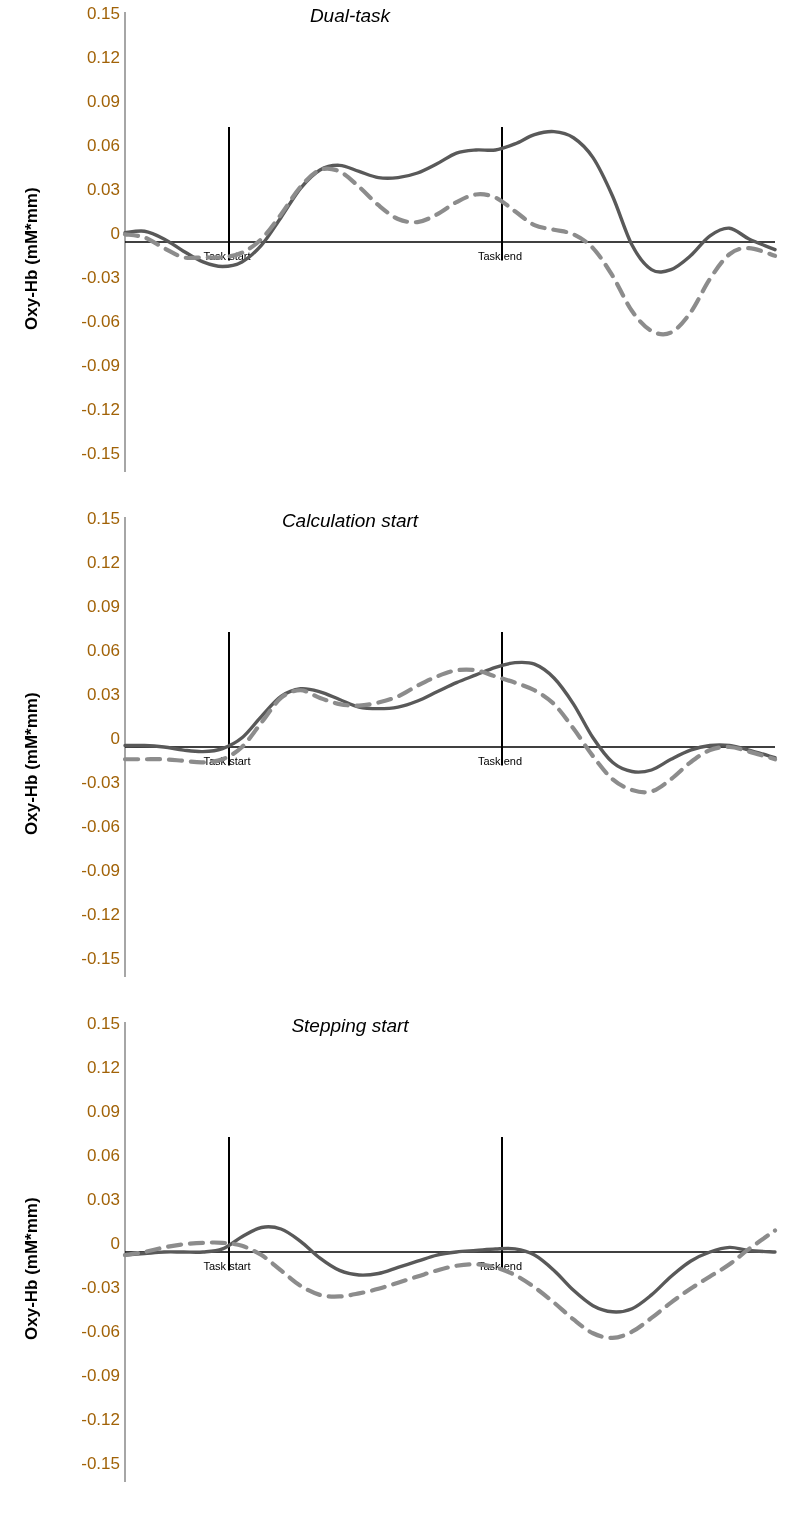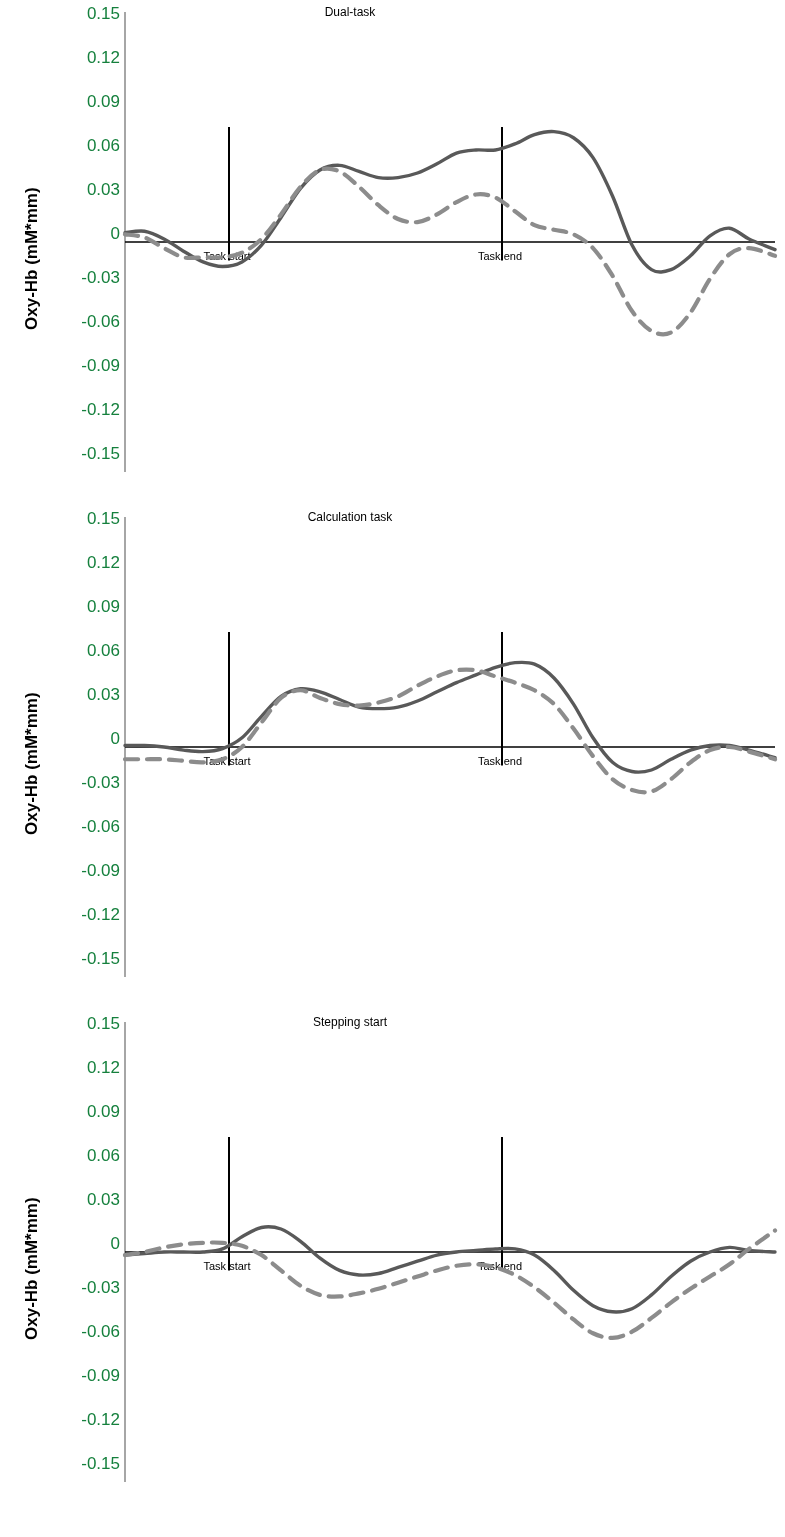--- a/index.html
+++ b/index.html
@@ -2,38 +2,39 @@
 <html><head>
 <meta charset="utf-8">
 <style>
   html,body{margin:0;padding:0;background:#ffffff;}
   body{width:785px;height:1537px;font-family:"Liberation Sans",sans-serif;color:#000;}
   .page{position:relative;width:785px;height:1537px;}
   .panel{position:relative;width:785px;height:505px;}
   .panel-title{
     position:absolute;
     text-align:center;
-    font-size:12px;
+    font-size:19px;
     color:#000;
     width:360px;
+    font-style:italic;
   }
   .ylabel{
     position:absolute;
     font-size:17px;
     font-weight:bold;
     transform:rotate(-90deg);
     transform-origin:left top;
     white-space:nowrap;
   }
   .ytick{
     position:absolute;
     font-size:17px;
     text-align:right;
     width:62px;
-    color:#15803d;
+    color:#a16207;
   }
   .plotsvg{position:absolute;left:0;top:0;}
   .marker-label{font-size:11px;font-family:"Liberation Sans",sans-serif;}
 </style>
 </head>
 <body>
 
 <div class="page">
 
   <div class="panel" style="top:0;">
@@ -56,21 +57,21 @@
         <line x1="229" y1="127" x2="229" y2="260.4" stroke="#000000" stroke-width="2"></line>
         <text x="227" y="260" fill="#000" class="marker-label" text-anchor="middle">Task start</text>
         <line x1="502" y1="127" x2="502" y2="260.4" stroke="#000000" stroke-width="2"></line>
         <text x="500" y="260" fill="#000" class="marker-label" text-anchor="middle">Task end</text>
         <path d="M 125.00 232.80 C 128.25 232.54, 138.00 230.24, 144.50 231.27 C 151.00 232.29, 157.50 235.61, 164.00 238.93 C 170.50 242.26, 177.00 247.37, 183.50 251.20 C 190.00 255.03, 196.50 259.38, 203.00 261.93 C 209.50 264.49, 216.00 266.53, 222.50 266.53 C 229.00 266.53, 235.50 265.51, 242.00 261.93 C 248.50 258.36, 255.00 252.48, 261.50 245.07 C 268.00 237.66, 274.50 226.92, 281.00 217.47 C 287.50 208.01, 294.00 196.26, 300.50 188.33 C 307.00 180.41, 313.50 173.77, 320.00 169.93 C 326.50 166.10, 333.00 165.08, 339.50 165.33 C 346.00 165.59, 352.50 169.42, 359.00 171.47 C 365.50 173.51, 372.00 176.58, 378.50 177.60 C 385.00 178.62, 391.50 178.37, 398.00 177.60 C 404.50 176.83, 411.00 175.30, 417.50 173.00 C 424.00 170.70, 430.50 167.12, 437.00 163.80 C 443.50 160.48, 450.00 155.37, 456.50 153.07 C 463.00 150.77, 469.50 150.51, 476.00 150.00 C 482.50 149.49, 489.00 151.02, 495.50 150.00 C 502.00 148.98, 508.50 146.42, 515.00 143.87 C 521.50 141.31, 528.00 136.71, 534.50 134.67 C 541.00 132.62, 547.50 131.09, 554.00 131.60 C 560.50 132.11, 567.00 133.39, 573.50 137.73 C 580.00 142.08, 586.50 147.96, 593.00 157.67 C 599.50 167.38, 606.00 181.43, 612.50 196.00 C 619.00 210.57, 625.50 232.80, 632.00 245.07 C 638.50 257.33, 645.00 265.51, 651.50 269.60 C 658.00 273.69, 664.50 271.90, 671.00 269.60 C 677.50 267.30, 684.00 261.42, 690.50 255.80 C 697.00 250.18, 703.50 240.47, 710.00 235.87 C 716.50 231.27, 723.00 227.69, 729.50 228.20 C 736.00 228.71, 741.42 235.36, 749.00 238.93 C 756.58 242.51, 770.67 247.88, 775.00 249.67" fill="none" stroke="#595959" stroke-width="3.4" stroke-linecap="round" stroke-linejoin="round"></path>
         <path d="M 125.00 234.33 C 128.25 234.84, 138.00 235.10, 144.50 237.40 C 151.00 239.70, 157.50 244.81, 164.00 248.13 C 170.50 251.46, 177.00 255.80, 183.50 257.33 C 190.00 258.87, 196.50 257.33, 203.00 257.33 C 209.50 257.33, 216.00 258.10, 222.50 257.33 C 229.00 256.57, 235.50 255.80, 242.00 252.73 C 248.50 249.67, 255.00 245.32, 261.50 238.93 C 268.00 232.54, 274.50 223.09, 281.00 214.40 C 287.50 205.71, 294.00 194.21, 300.50 186.80 C 307.00 179.39, 313.50 172.49, 320.00 169.93 C 326.50 167.38, 333.00 168.66, 339.50 171.47 C 346.00 174.28, 352.50 181.18, 359.00 186.80 C 365.50 192.42, 372.00 199.83, 378.50 205.20 C 385.00 210.57, 391.50 216.19, 398.00 219.00 C 404.50 221.81, 411.00 222.83, 417.50 222.07 C 424.00 221.30, 430.50 217.72, 437.00 214.40 C 443.50 211.08, 450.00 205.46, 456.50 202.13 C 463.00 198.81, 469.50 195.23, 476.00 194.47 C 482.50 193.70, 489.00 194.72, 495.50 197.53 C 502.00 200.34, 508.50 206.73, 515.00 211.33 C 521.50 215.93, 528.00 222.07, 534.50 225.13 C 541.00 228.20, 547.50 228.20, 554.00 229.73 C 560.50 231.27, 567.00 231.27, 573.50 234.33 C 580.00 237.40, 586.50 241.23, 593.00 248.13 C 599.50 255.03, 606.00 265.26, 612.50 275.73 C 619.00 286.21, 625.50 301.80, 632.00 311.00 C 638.50 320.20, 645.00 327.36, 651.50 330.93 C 658.00 334.51, 664.50 335.53, 671.00 332.47 C 677.50 329.40, 684.00 321.48, 690.50 312.53 C 697.00 303.59, 703.50 288.51, 710.00 278.80 C 716.50 269.09, 723.00 259.38, 729.50 254.27 C 736.00 249.16, 741.42 247.88, 749.00 248.13 C 756.58 248.39, 770.67 254.52, 775.00 255.80" fill="none" stroke="#8c8c8c" stroke-width="4.2" stroke-linecap="round" stroke-linejoin="round" stroke-dasharray="13,9"></path>
       </svg>
   </div>
 
   <div class="panel" style="top:0;">
-    <div class="panel-title" style="left:170px;top:5px;">Calculation task</div>
+    <div class="panel-title" style="left:170px;top:5px;">Calculation start</div>
     <div class="ylabel" style="left:22px;top:330px;">Oxy-Hb (mM*mm)</div>
     <div class="ytick" style="left:58px;top:4px;">0.15</div>
     <div class="ytick" style="left:58px;top:48px;">0.12</div>
     <div class="ytick" style="left:58px;top:92px;">0.09</div>
     <div class="ytick" style="left:58px;top:136px;">0.06</div>
     <div class="ytick" style="left:58px;top:180px;">0.03</div>
     <div class="ytick" style="left:58px;top:224px;">0</div>
     <div class="ytick" style="left:58px;top:268px;">-0.03</div>
     <div class="ytick" style="left:58px;top:312px;">-0.06</div>
     <div class="ytick" style="left:58px;top:356px;">-0.09</div>

